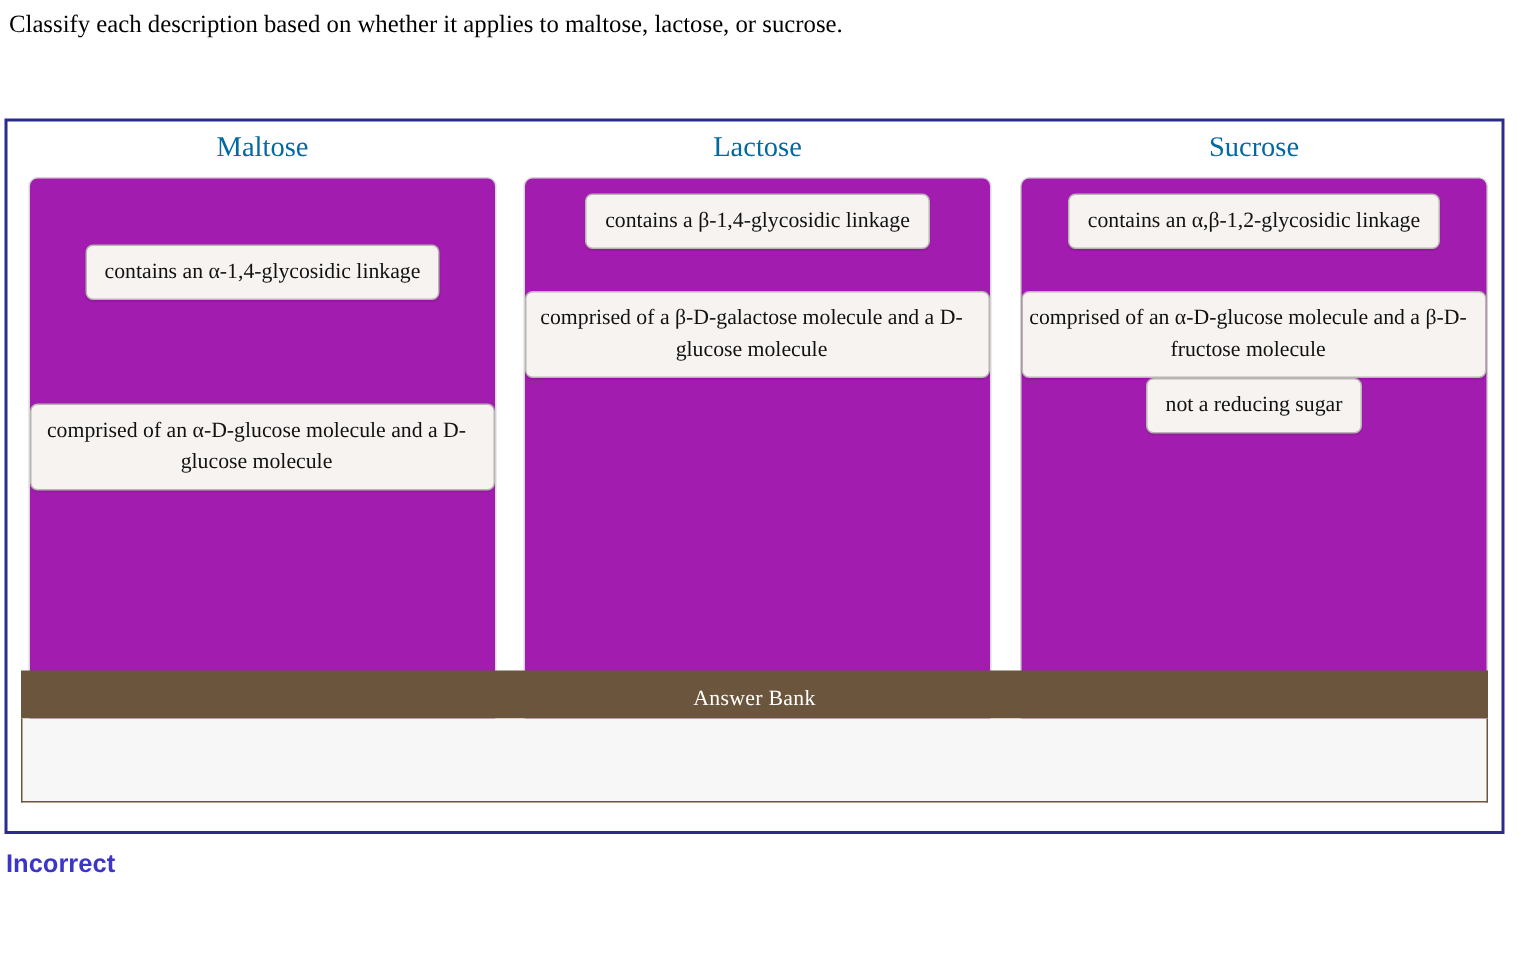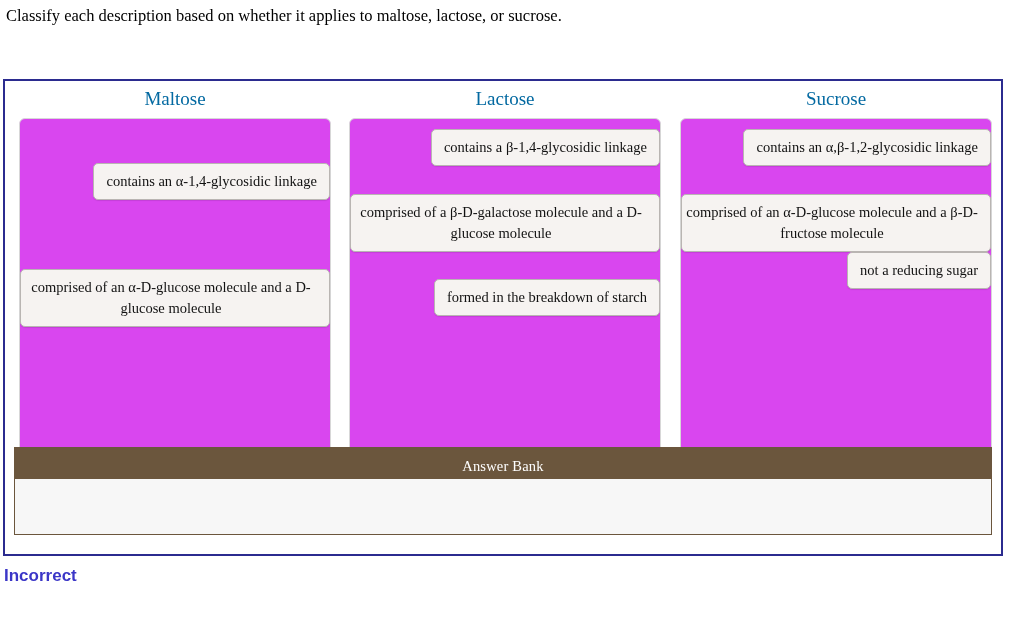--- a/index.html
+++ b/index.html
@@ -66,25 +66,25 @@
   }
 
   .dropzone {
     position: absolute;
     top: 37px;
     left: 2px;
     right: 2px;
     height: 392px;
     border: 1px solid #d7d7d7;
     border-radius: 6px;
-    background: #d946ef;
+    background: #a21caf;
     box-sizing: border-box;
     display: flex;
     flex-direction: column;
-    align-items: flex-end;
+    align-items: center;
   }
 
   .tile {
     background: #f6f3f1;
     border: 1px solid #b9b5b2;
     border-radius: 5px;
     font-family: "Liberation Serif", serif;
     font-size: 14.5px;
     line-height: 21px;
     color: #111111;
@@ -169,21 +169,20 @@
         <div class="tile slot-a">contains an α-1,4-glycosidic linkage</div>
         <div class="tile wide slot-b">comprised of an α-D-glucose molecule and a D-glucose molecule</div>
       </div>
     </div>
 
     <div class="column col-1">
       <div class="column-header">Lactose</div>
       <div class="dropzone">
         <div class="tile slot-a">contains a β-1,4-glycosidic linkage</div>
         <div class="tile wide slot-b">comprised of a β-D-galactose molecule and a D-glucose molecule</div>
-        <div class="tile slot-c">formed in the breakdown of starch</div>
       </div>
     </div>
 
     <div class="column col-2">
       <div class="column-header">Sucrose</div>
       <div class="dropzone">
         <div class="tile slot-a">contains an α,β-1,2-glycosidic linkage</div>
         <div class="tile wide slot-b">comprised of an α-D-glucose molecule and a β-D-fructose molecule</div>
         <div class="tile slot-d">not a reducing sugar</div>
       </div>

